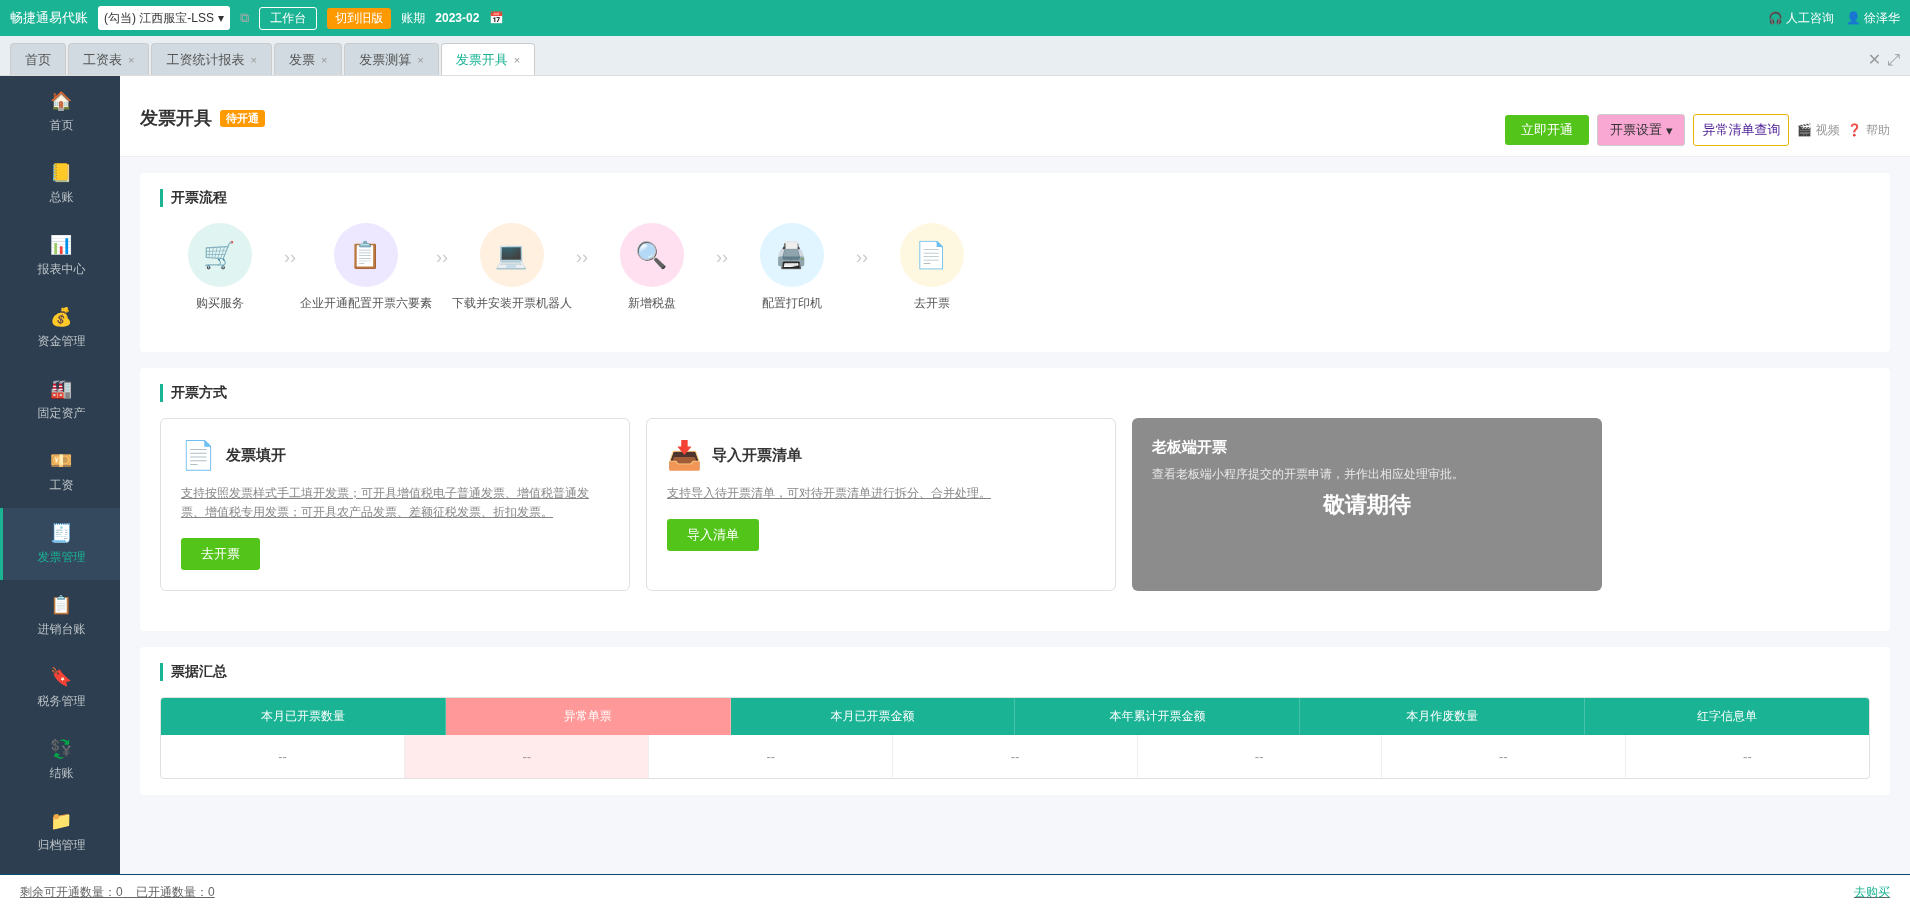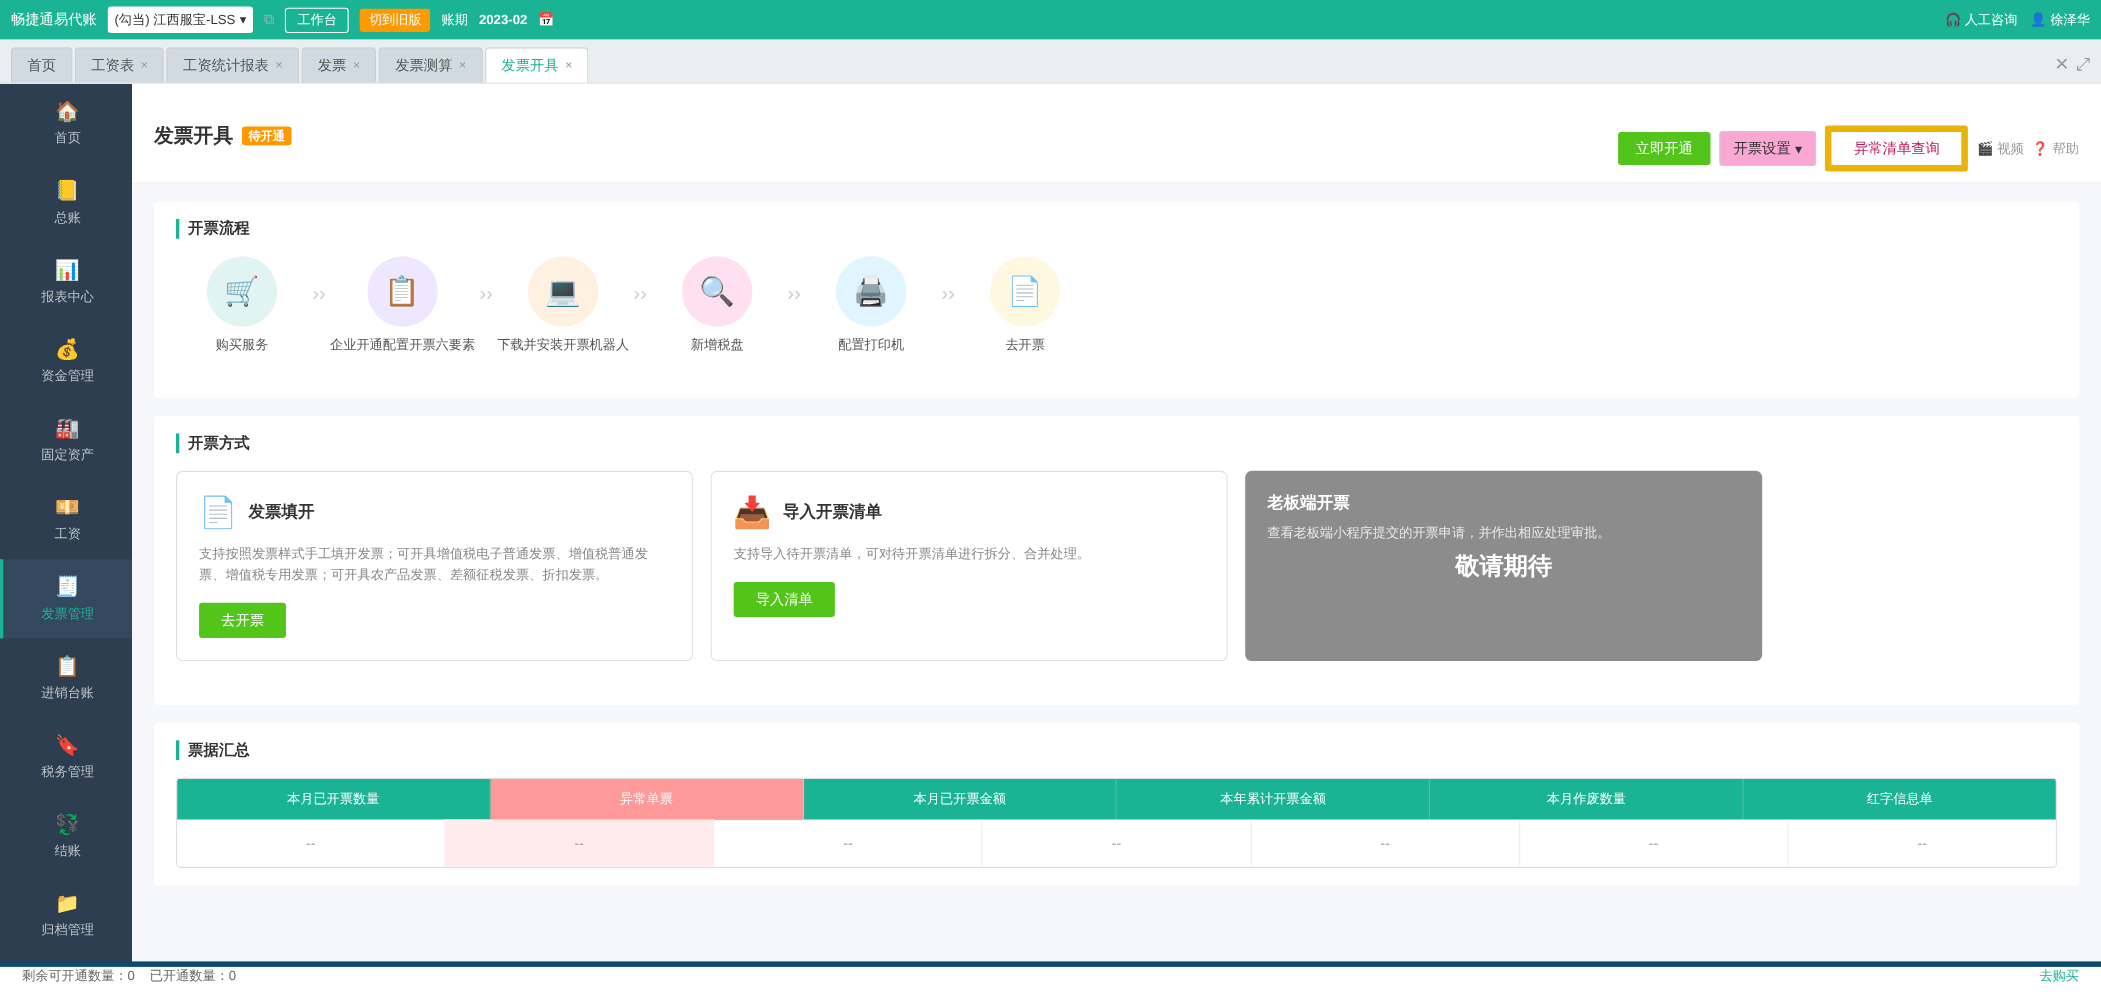--- a/index.html
+++ b/index.html
@@ -34,21 +34,21 @@
     .sidebar-item .icon { font-size: 18px; }
 
     
     .content { flex: 1; overflow-y: auto; background: #f5f7fa; }
     .page-header { background: white; padding: 14px 20px 10px 20px; border-bottom: 1px solid #eee; display: flex; align-items: center; justify-content: space-between; }
     .page-title { font-size: 18px; font-weight: bold; color: #333; display: flex; align-items: center; gap: 8px; }
     .badge-pending { background: #ff9900; color: white; font-size: 11px; padding: 1px 6px; border-radius: 3px; }
     .page-actions { display: flex; align-items: center; gap: 8px; margin-top: 24px; }
     .btn-primary { background: #52c41a; color: white; border: none; border-radius: 3px; padding: 6px 16px; cursor: pointer; font-size: 13px; }
     .btn-outline { background: #f9a8d4; color: #333; border: 1px solid #ccc; border-radius: 3px; padding: 6px 12px; cursor: pointer; font-size: 13px; display: flex; align-items: center; gap: 4px; }
-    .btn-outline-teal { background: white; color: #be185d; border: 6px solid #eab308; border-radius: 3px; padding: 6px 20px; cursor: pointer; font-size: 13px; }
+    .btn-outline-teal { background: white; color: #4c1d95; border: 1px solid #eab308; border-radius: 3px; padding: 6px 8px; cursor: pointer; font-size: 13px; }
     .page-content { padding: 16px 20px; }
 
     
     .section-title { font-size: 14px; font-weight: bold; color: #333; margin-bottom: 16px; padding-left: 8px; border-left: 3px solid #1ab394; }
 
     
     .flow-steps { display: flex; align-items: center; margin-bottom: 24px; }
     .flow-step { display: flex; flex-direction: column; align-items: center; gap: 8px; cursor: pointer; min-width: 120px; }
     .flow-step-icon { width: 64px; height: 64px; border-radius: 50%; display: flex; align-items: center; justify-content: center; font-size: 26px; }
     .flow-step-label { font-size: 12px; color: #555; text-align: center; }
@@ -60,41 +60,41 @@
     .icon-pink { background: #fde8f0; }
     .icon-cyan { background: #e8f8ff; }
     .icon-gold { background: #fff8e0; }
 
     
     .billing-methods { display: flex; gap: 16px; margin-bottom: 24px; }
     .method-card { background: white; border: 1px solid #e0e0e0; border-radius: 6px; padding: 20px; flex: 1; max-width: 470px; }
     .method-card-header { display: flex; align-items: center; gap: 10px; margin-bottom: 12px; }
     .method-icon { font-size: 28px; }
     .method-title { font-size: 15px; font-weight: bold; color: #333; }
-    .method-desc { font-size: 12px; color: #888; line-height: 1.6; margin-bottom: 16px; }
+    .method-desc { font-size: 12px; color: #888; line-height: 1.6; margin-bottom: 16px; text-decoration: underline; }
     .method-btn { background: #52c41a; color: white; border: none; border-radius: 3px; padding: 7px 20px; cursor: pointer; font-size: 13px; }
 
     .boss-card { background: #8c8c8c; border-radius: 6px; padding: 20px; flex: 1; max-width: 470px; display: flex; flex-direction: column; justify-content: space-between; position: relative; }
     .boss-card-title { color: white; font-size: 15px; font-weight: bold; margin-bottom: 8px; }
     .boss-card-desc { color: rgba(255,255,255,0.8); font-size: 12px; line-height: 1.6; }
     .boss-card-coming { color: white; font-size: 22px; font-weight: bold; position: absolute; top: 50%; left: 50%; transform: translate(-50%, -50%); white-space: nowrap; }
 
     
     .summary-table { background: white; border-radius: 4px; overflow: hidden; border: 1px solid #e0e0e0; }
     .summary-table-header { display: flex; background: #1ab394; }
     .summary-col { flex: 1; padding: 10px 8px; text-align: center; color: white; font-size: 12px; border-right: 1px solid rgba(255,255,255,0.2); }
     .summary-col:last-child { border-right: none; }
     .summary-col.highlight { background: #ff9999; }
     .summary-table-body { display: flex; }
     .summary-cell { flex: 1; padding: 14px 8px; text-align: center; color: #999; font-size: 13px; border-right: 1px solid #eee; }
     .summary-cell:last-child { border-right: none; }
     .summary-cell.highlight-cell { background: #ffebeb; }
 
     
-    .bottom-bar { height: 36px; background: white; border-top: 5px solid #0c4a6e; display: flex; align-items: flex-start; justify-content: space-between; padding: 0 20px; flex-shrink: 0; font-size: 12px; color: #666; }
+    .bottom-bar { height: 36px; background: white; border-top: 1px solid #0c4a6e; display: flex; align-items: center; justify-content: space-between; padding: 0 20px; flex-shrink: 0; font-size: 12px; color: #666; text-decoration: underline; }
     .bottom-link { color: #1ab394; cursor: pointer; text-decoration: none; }
 
     .section-wrapper { background: white; padding: 16px 20px; margin-bottom: 16px; border-radius: 4px; }
   </style>
 </head>
 <body>
 
 <div class="top-bar">
   <div style="display:flex;align-items:center;gap:10px;">
     <div class="top-bar-logo">畅捷通易代账</div>

